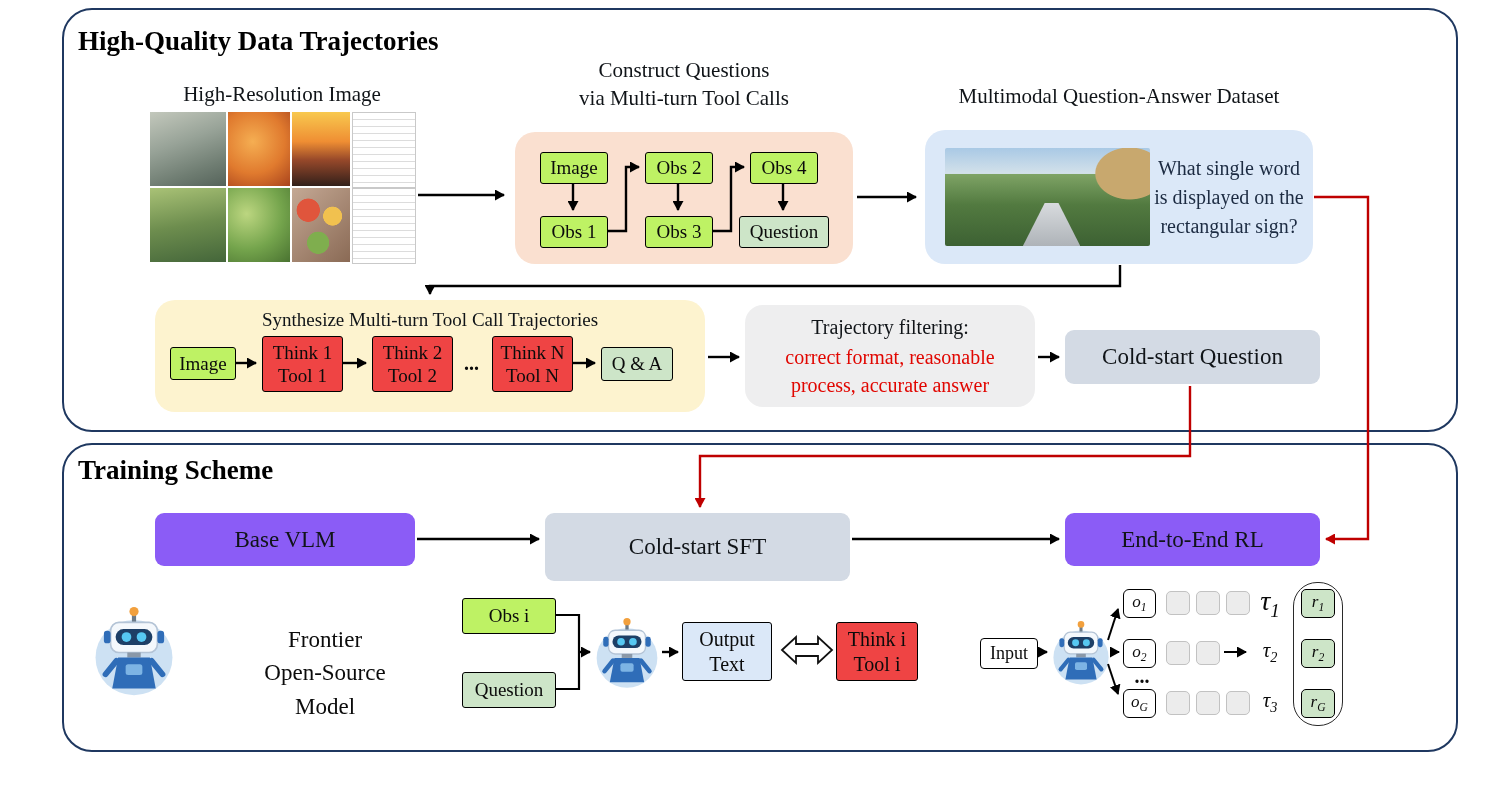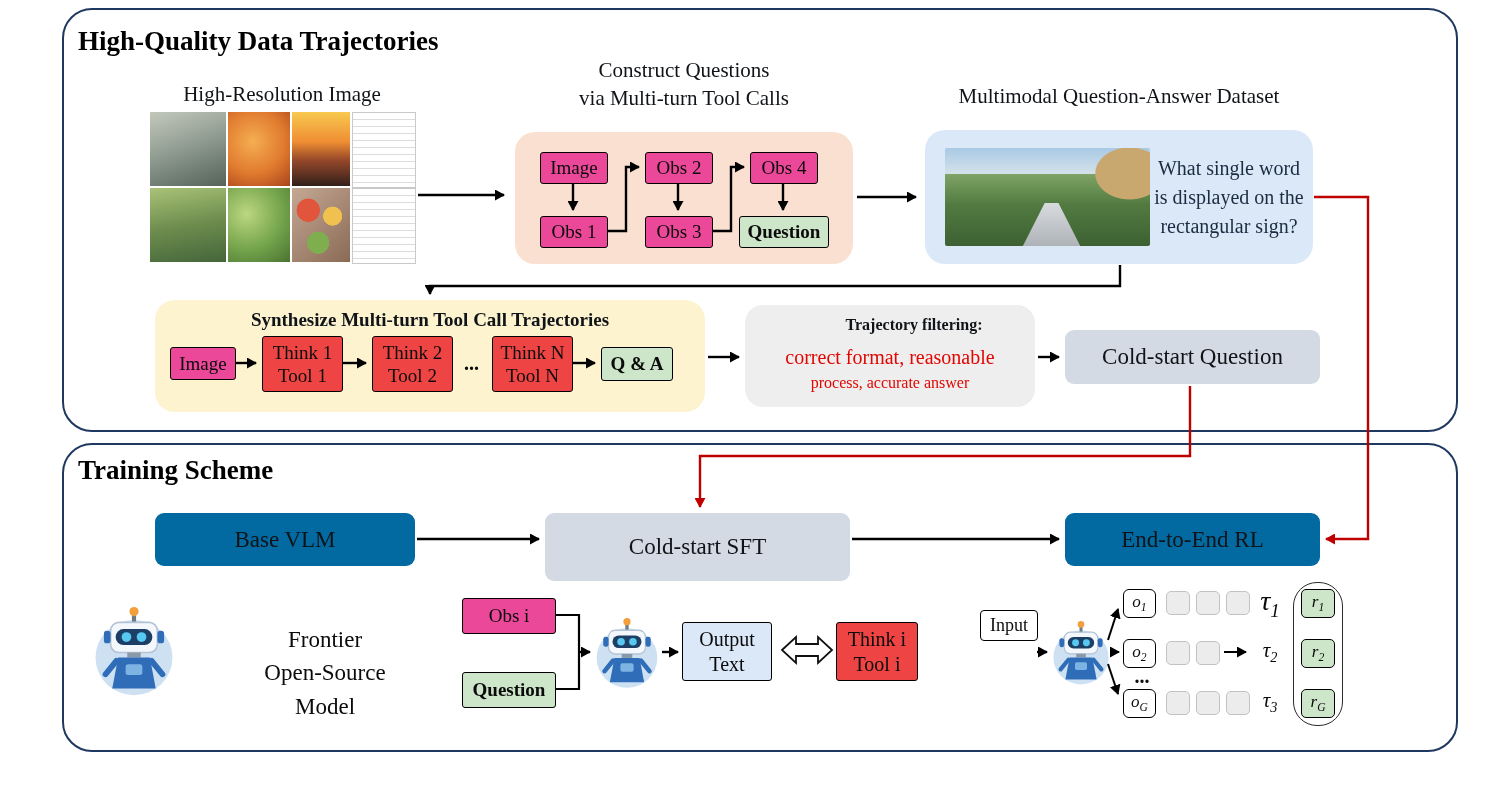--- a/index.html
+++ b/index.html
@@ -9,26 +9,26 @@
   }
   .abs{position:absolute}
   .panel{position:absolute;border:2.6px solid #1f3860;border-radius:30px;background:#fff;z-index:0}
   .ptitle{position:absolute;z-index:2;font-weight:bold;font-size:27px;color:#000}
   .lbl{position:absolute;z-index:2;text-align:center;font-size:21px;color:#101418}
   .cont{position:absolute;z-index:1;border-radius:20px}
   .node{position:absolute;z-index:2;display:flex;flex-direction:column;align-items:center;justify-content:center;text-align:center;line-height:1.22}
   .bordered{border:1.4px solid #000;border-radius:3px}
   .f19{font-size:19px}
   .f20{font-size:20px}
-  .bold{font-weight:bold}
-  .yellow{background:#ec4899}
+  .bold{font-weight:normal}
+  .yellow{background:#bef264}
   .green{background:#cde5c8}
   .bluemid{background:#ef4444}
   .pill{position:absolute;z-index:2;display:flex;align-items:center;justify-content:center;font-size:23px;border-radius:9px;color:#101418}
-  .pill-blue{background:#0369a1}
+  .pill-blue{background:#8b5cf6}
   .pill-gray{background:#d3dae4}
   .overlay{position:absolute;left:0;top:0;z-index:3;pointer-events:none}
   .collage{position:absolute;z-index:2;display:grid;grid-template-columns:76px 62px 58px 62px;grid-template-rows:74px 74px;gap:2px;background:#fff}
   .ph{width:100%;height:100%}
   .ph-city{background:linear-gradient(160deg,#c3c8bc,#98a398 40%,#6f7d72 75%,#55635a)}
   .ph-fruit{background:radial-gradient(circle at 40% 40%,#f5ae52,#e07a2e 55%,#a8431d)}
   .ph-sunset{background:linear-gradient(180deg,#f8c94f,#ef8e33 40%,#96482a 65%,#32201a)}
   .ph-village{background:linear-gradient(170deg,#a9c276,#6d8d4e 50%,#44663a)}
   .ph-veggie{background:radial-gradient(circle at 30% 35%,#bcd680,#74a44c 55%,#4a7331)}
   .ph-food{background:radial-gradient(circle at 28% 30%,#e0553c 0 17%,transparent 18%),radial-gradient(circle at 70% 38%,#f1c14f 0 15%,transparent 16%),radial-gradient(circle at 45% 74%,#7fae4e 0 17%,transparent 18%),linear-gradient(135deg,#c4a894,#8a6a55)}
@@ -142,23 +142,23 @@
   </div>
 <div class="node bordered bluemid f19" style="left:492px;top:336px;width:79px;height:54px">
   <span>Think N</span>
   <span>Tool N</span>
 </div>
 <div class="node bordered green f19 bold" style="left:601px;top:347px;width:70px;height:32px">
     <span>Q &amp; A</span>
   </div>
 
 <div class="cont" style="left:745px;top:305px;width:290px;height:102px;background:#eeeeef;border-radius:18px"></div>
-<div class="lbl bold" style="left:769px;top:316px;width:290px;font-size:16px">Trajectory filtering:</div>
+<div class="lbl bold" style="left:745px;top:316px;width:290px;font-size:20px">Trajectory filtering:</div>
 <div class="lbl redtxt" style="left:745px;top:346px;width:290px;font-size:20px">correct format, reasonable</div>
-<div class="lbl redtxt" style="left:745px;top:374px;width:290px;font-size:16px">process, accurate answer</div>
+<div class="lbl redtxt" style="left:745px;top:374px;width:290px;font-size:20px">process, accurate answer</div>
 
 <div class="pill pill-gray" style="left:1065px;top:330px;width:255px;height:54px">
     <span>Cold-start Question</span>
   </div>
 
 <div class="pill pill-blue" style="left:155px;top:513px;width:260px;height:53px">
     <span>Base VLM</span>
   </div>
 <div class="pill pill-gray" style="left:545px;top:513px;width:305px;height:68px">
     <span>Cold-start SFT</span>
@@ -187,21 +187,21 @@
   </svg>
 <div class="node bordered f20" style="left:682px;top:622px;width:88px;height:57px;background:#dbe8f8">
   <span>Output</span>
   <span>Text</span>
 </div>
 <div class="node bordered bluemid f20" style="left:836px;top:622px;width:80px;height:57px">
   <span>Think i</span>
   <span>Tool i</span>
 </div>
 
-<div class="node bordered" style="left:980px;top:610px;width:56px;height:29px;font-size:18px;background:#fff;border-radius:4px">
+<div class="node bordered" style="left:980px;top:638px;width:56px;height:29px;font-size:18px;background:#fff;border-radius:4px">
     <span>Input</span>
   </div>
 <svg class="abs" style="left:1051px;top:618px;z-index:2" width="60" height="68" viewBox="0 0 100 110">
     <use href="#robot-sym"></use>
   </svg>
 
 <div class="node bordered obox" style="left:1123px;top:589px;width:31px;height:27px">
   <span class="math"><span>o</span><sub>1</sub></span>
 </div>
 <div class="sq" style="left:1166px;top:591px"></div>

